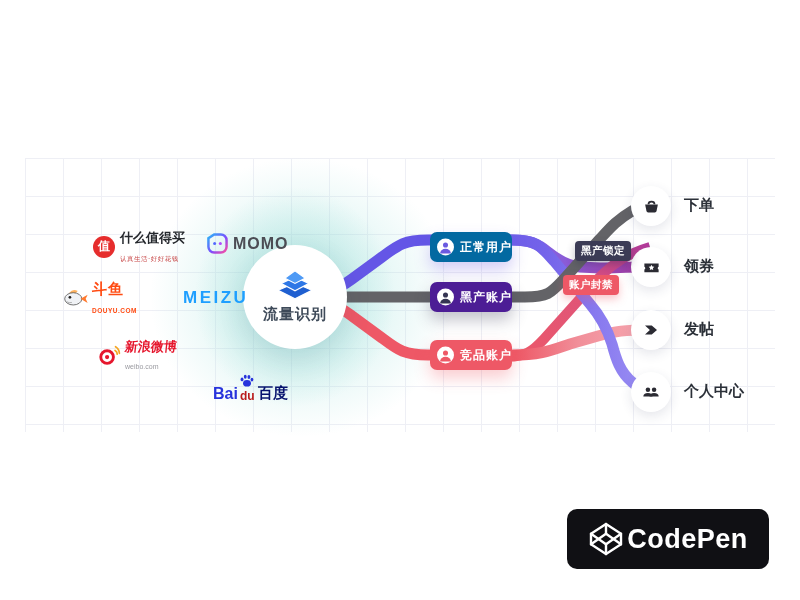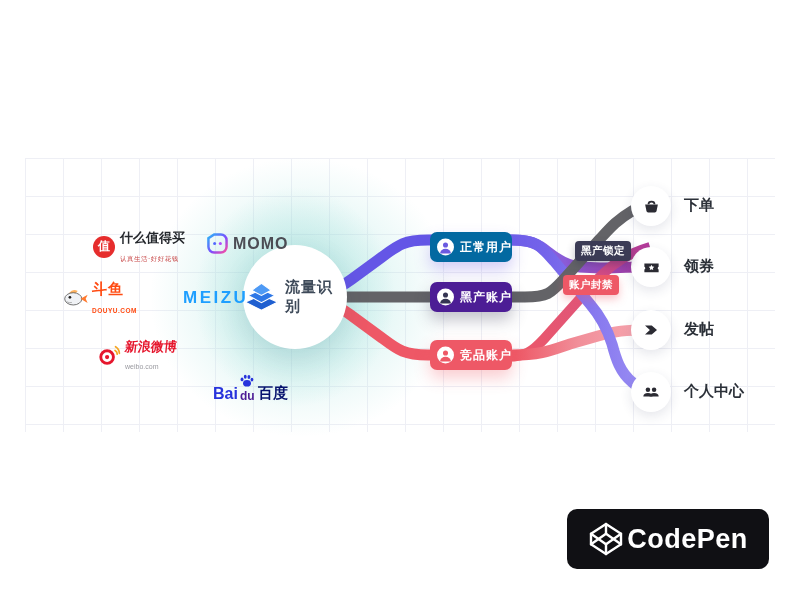--- a/index.html
+++ b/index.html
@@ -9,21 +9,21 @@
   .grid{position:absolute;left:25px;top:158px;width:750px;height:274px;
     background-image:
       linear-gradient(to right,#edeef4 1px,transparent 1px),
       linear-gradient(to bottom,#edeef4 1px,transparent 1px);
     background-size:38px 38px;opacity:.9;}
 
   svg.flows{position:absolute;left:0;top:0;}
 
   
   .center-node{position:absolute;left:243px;top:245px;width:104px;height:104px;border-radius:50%;
-    background:#fff;box-shadow:0 10px 28px rgba(30,60,90,.10);display:flex;flex-direction:row;
+    background:#fff;box-shadow:0 10px 28px rgba(30,60,90,.10);display:flex;flex-direction:column;
     align-items:center;justify-content:center;gap:5px;z-index:3;}
   .center-node .label{font-size:15px;font-weight:600;color:#3e4a59;letter-spacing:1px;}
 
   
   .cat-box{position:absolute;left:430px;width:82px;height:30px;border-radius:7px;display:flex;
     align-items:center;gap:6px;padding-left:7px;box-sizing:border-box;z-index:3;}
   .cat-box .txt{color:#fff;font-size:12px;font-weight:700;letter-spacing:1px;white-space:nowrap;}
   .cat-normal{top:232px;background:#0369a1;box-shadow:0 8px 16px rgba(106,90,224,.30);}
   .cat-black{top:282px;background:#4c1d95;box-shadow:0 8px 16px rgba(52,52,82,.30);}
   .cat-competitor{top:340px;background:#ee5866;box-shadow:0 8px 16px rgba(238,88,102,.30);}
@@ -54,21 +54,21 @@
   .douyu .s{font-size:6.5px;font-weight:700;color:#ff4b12;margin-top:1px;letter-spacing:.5px;}
   .meizu{left:157px;top:288px;}
   .meizu .t{font-size:17px;font-weight:800;color:#1e9fff;letter-spacing:2.5px;margin-left:26px;}
   .weibo{left:98px;top:340px;gap:4px;}
   .weibo .t{font-size:13px;font-weight:800;color:#e6162d;transform:skewX(-6deg);}
   .weibo .s{font-size:7px;color:#9a9aa0;margin-top:1px;}
   .baidu{left:213px;top:341px;align-items:flex-end;}
   .baidu .p1{font-size:16px;font-weight:800;color:#2733dc;margin-top:44px;}
   .baidu .duwrap{position:relative;width:18px;height:24px;}
   .baidu .paw{position:absolute;left:1px;top:-6px;}
-  .baidu .p2{position:absolute;left:2px;bottom:0;font-size:12px;font-weight:800;color:#4c1d95;}
+  .baidu .p2{position:absolute;left:2px;bottom:0;font-size:12px;font-weight:800;color:#b91c1c;}
   .baidu .p3{font-size:15px;font-weight:800;color:#06126e;margin-left:2px;}
 
   
   .codepen{position:absolute;left:567px;top:509px;width:202px;height:60px;border-radius:10px;
     background:#101014;display:flex;align-items:center;justify-content:center;gap:3px;z-index:5;cursor:pointer;}
   .codepen .t{color:#fff;font-size:27px;font-weight:700;letter-spacing:.5px;}
 </style>
 </head>
 <body>
 

